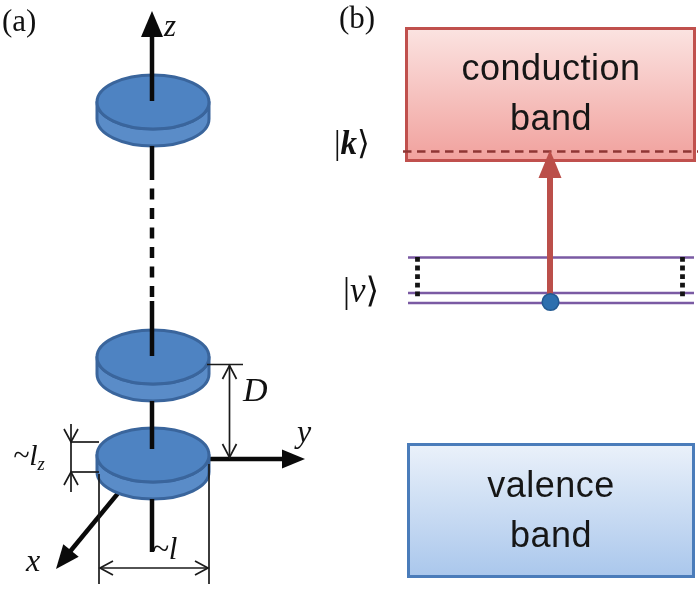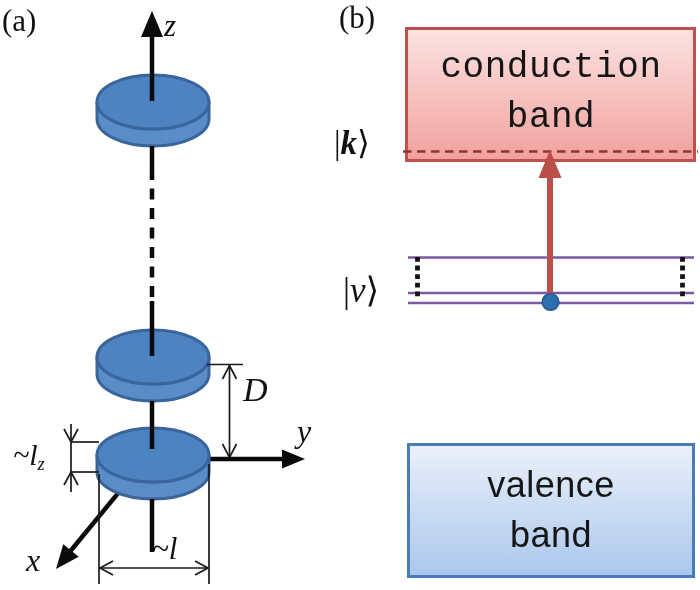--- a/index.html
+++ b/index.html
@@ -124,21 +124,21 @@
   <div class="lbl it" style="left:152px;top:533px;font-size:31px;">~l</div>
 
   <div class="lbl" style="left:13px;top:440px;font-size:30px;"><span class="it">~l</span><span class="sub">z</span></div>
 
   <div class="lbl" style="left:339px;top:2px;font-size:31px;">(b)</div>
 
   <div class="lbl" style="left:334px;top:127px;font-size:33px;"><span>|</span><span class="bik">k</span><span>⟩</span></div>
 
   <div class="lbl" style="left:343px;top:273px;font-size:35px;"><span>|</span><span class="it">ν</span><span>⟩</span></div>
 
-  <div class="band-text" style="left:407px;top:28px;width:288px;height:130px;font-family:Liberation Mono, monospace;">
+  <div class="band-text" style="left:407px;top:28px;width:288px;height:130px;">
     <span>conduction</span>
     <span>band</span>
   </div>
 
   <div class="band-text" style="left:408px;top:444px;width:286px;height:132px;">
     <span>valence</span>
     <span>band</span>
   </div>
 
 </div>

